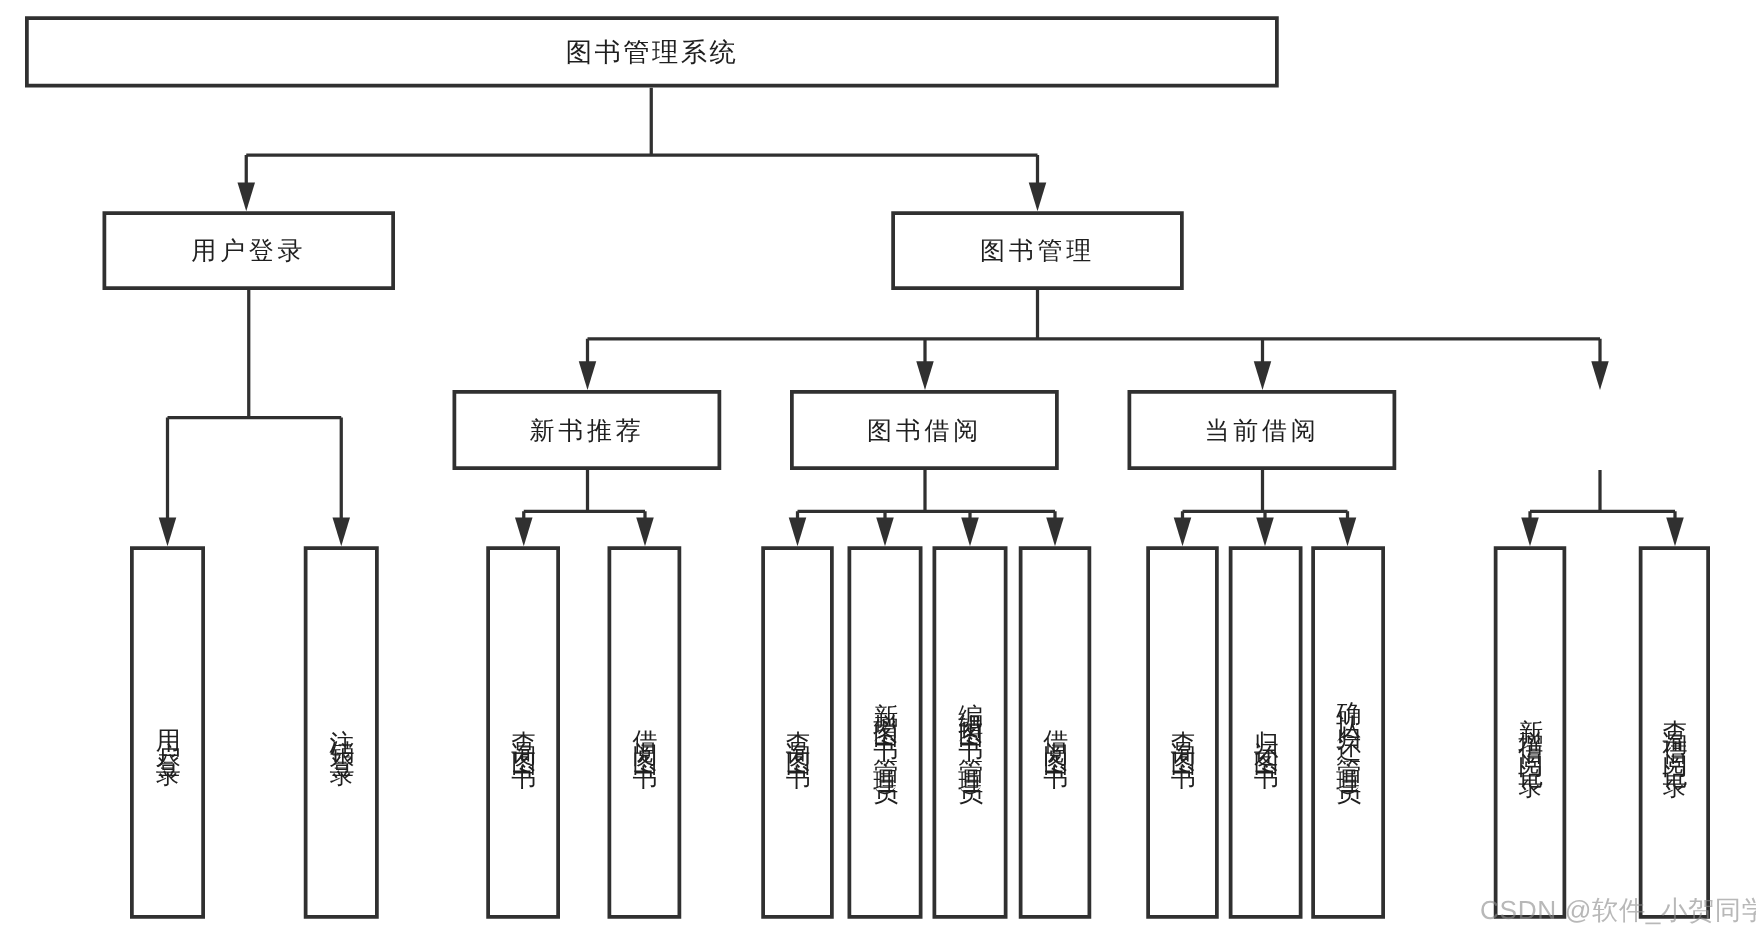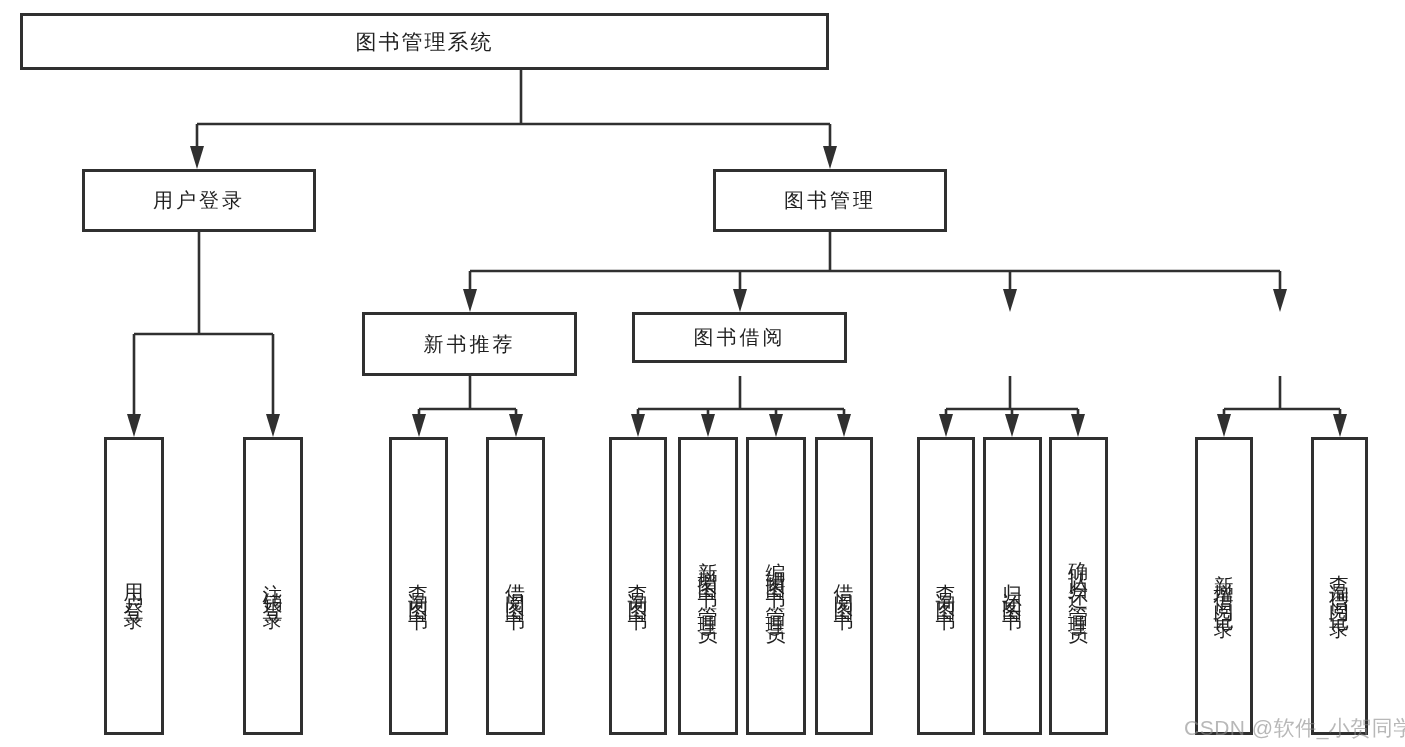--- a/index.html
+++ b/index.html
@@ -110,36 +110,39 @@
       <polygon points="769,414 783,414 776,437"></polygon>
       <polygon points="837,414 851,414 844,437"></polygon>
       <polygon points="939,414 953,414 946,437"></polygon>
       <polygon points="1005,414 1019,414 1012,437"></polygon>
       <polygon points="1071,414 1085,414 1078,437"></polygon>
       <polygon points="1217,414 1231,414 1224,437"></polygon>
       <polygon points="1333,414 1347,414 1340,437"></polygon>
     </g>
   </svg>
 
-  <div class="box h root" style="left:20px;top:13px;width:809px;height:57px">
+  <div class="box h root" style="left:20px;top:13px;width:1003px;height:57px">
     <span>图书管理系统</span>
   </div>
 
   <div class="box h" style="left:82px;top:169px;width:234px;height:63px">
     <span>用户登录</span>
   </div>
   <div class="box h" style="left:362px;top:312px;width:215px;height:64px">
     <span>新书推荐</span>
   </div>
 
   <div class="box h" style="left:713px;top:169px;width:234px;height:63px">
     <span>图书管理</span>
   </div>
-  <div class="box h" style="left:632px;top:312px;width:215px;height:51px">
+  <div class="box h" style="left:632px;top:312px;width:215px;height:64px">
     <span>图书借阅</span>
+  </div>
+  <div class="box h" style="left:902px;top:312px;width:215px;height:64px">
+    <span>当前借阅</span>
   </div>
 
   <div class="box v" style="left:104px;top:437px;width:60px;height:298px">
     <span>用户登录</span>
   </div>
   <div class="box v" style="left:243px;top:437px;width:60px;height:298px">
     <span>注销登录</span>
   </div>
 
   <div class="box v" style="left:389px;top:437px;width:59px;height:298px">

